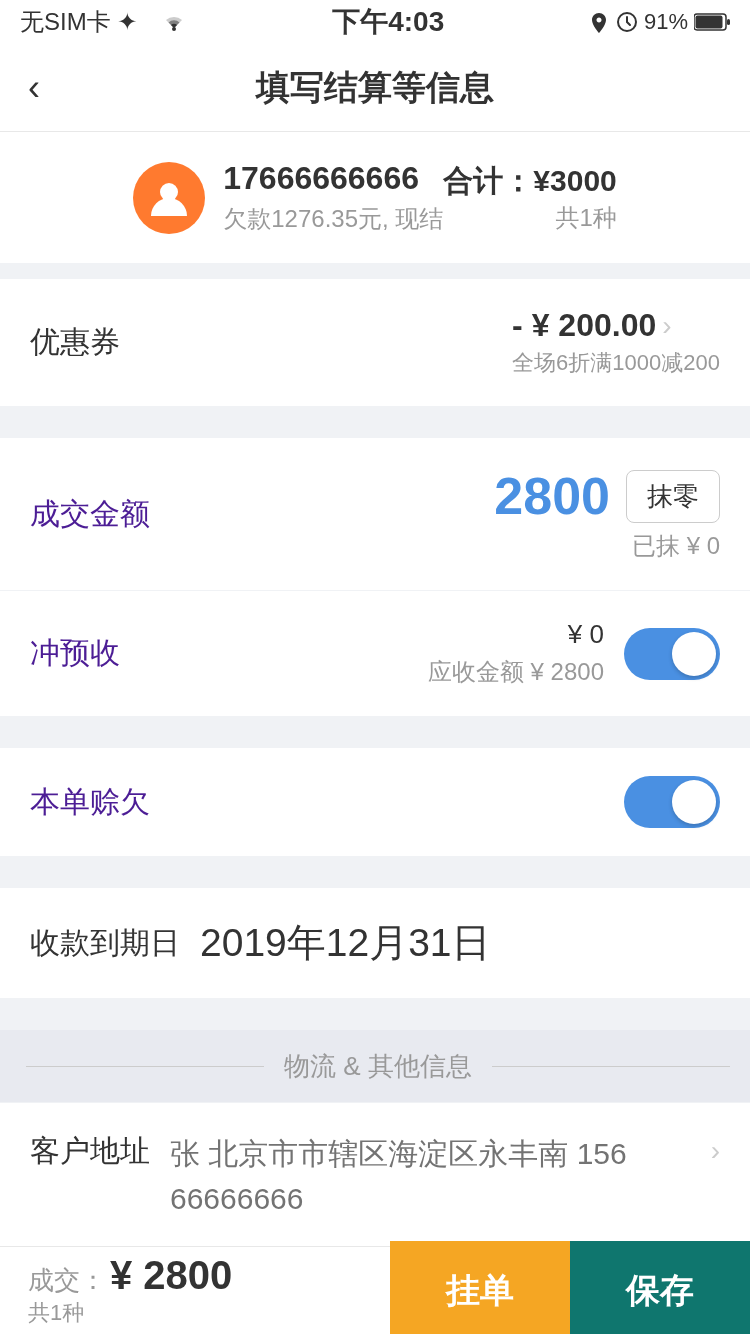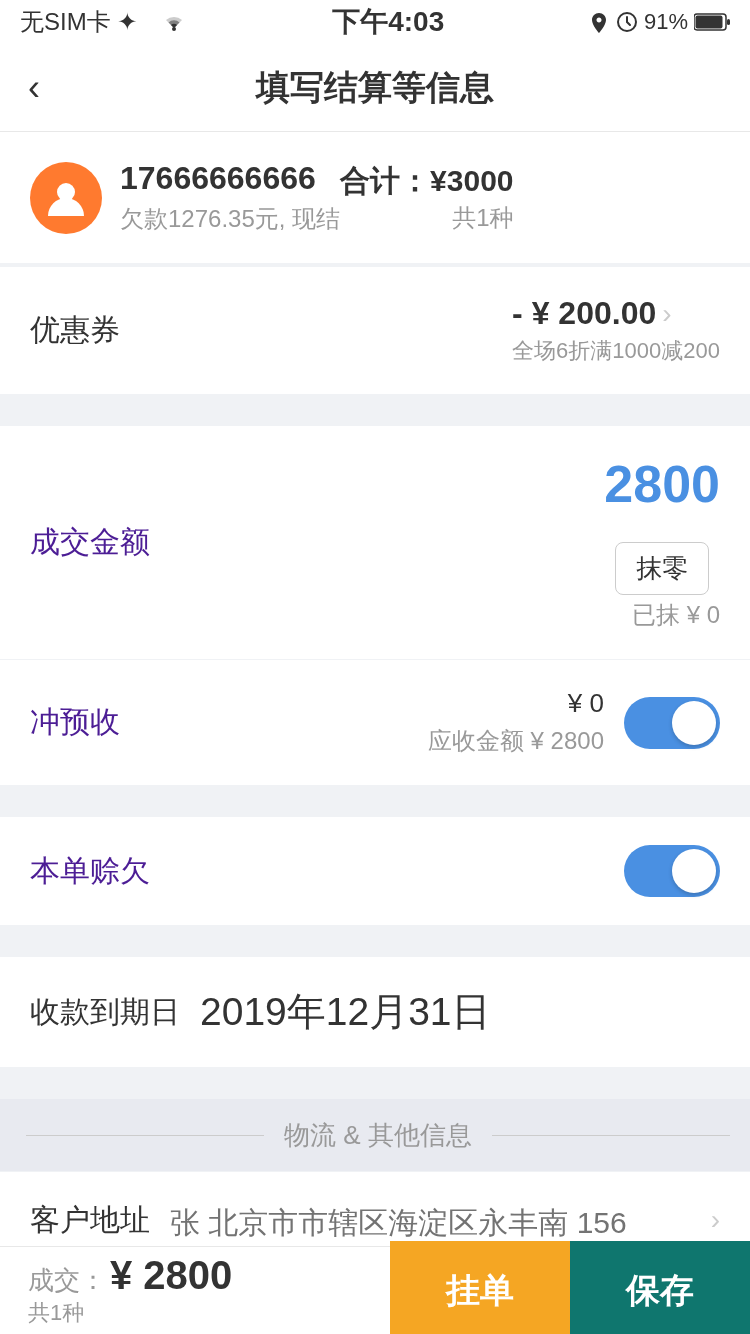--- a/index.html
+++ b/index.html
@@ -59,22 +59,22 @@
       background: #fff;
       margin-bottom: 16px;
     }
 
     
     .customer-row {
       background: #fff;
       padding: 28px 30px;
       display: flex;
       align-items: center;
-      justify-content: flex-start;
-      margin-bottom: 4px;
+      justify-content: center;
+      margin-bottom: 16px;
     }
     .customer-left { display: flex; align-items: center; gap: 18px; }
     .avatar {
       width: 72px;
       height: 72px;
       border-radius: 50%;
       background: #ff7a2f;
       display: flex;
       align-items: center;
       justify-content: center;
@@ -322,21 +322,21 @@
   </div>
 </div>
 
 <div class="section-bg"></div>
 
 <div class="form-section">
 
   <div class="form-row">
     <span class="form-label">成交金额</span>
     <div class="form-right-wrap">
-      <div style="display:flex;align-items:center;gap:28px;justify-content:flex-end;flex-direction:column;">
+      <div style="display:flex;align-items:center;gap:16px;justify-content:flex-end;">
         <span class="amount-big">2800</span>
         <button class="round-btn">抹零</button>
       </div>
       <div class="amount-sub">已抹  ¥ 0</div>
     </div>
   </div>
 
   <div class="form-row">
     <span class="form-label">冲预收</span>
     <div style="display:flex;align-items:center;gap:20px;">

